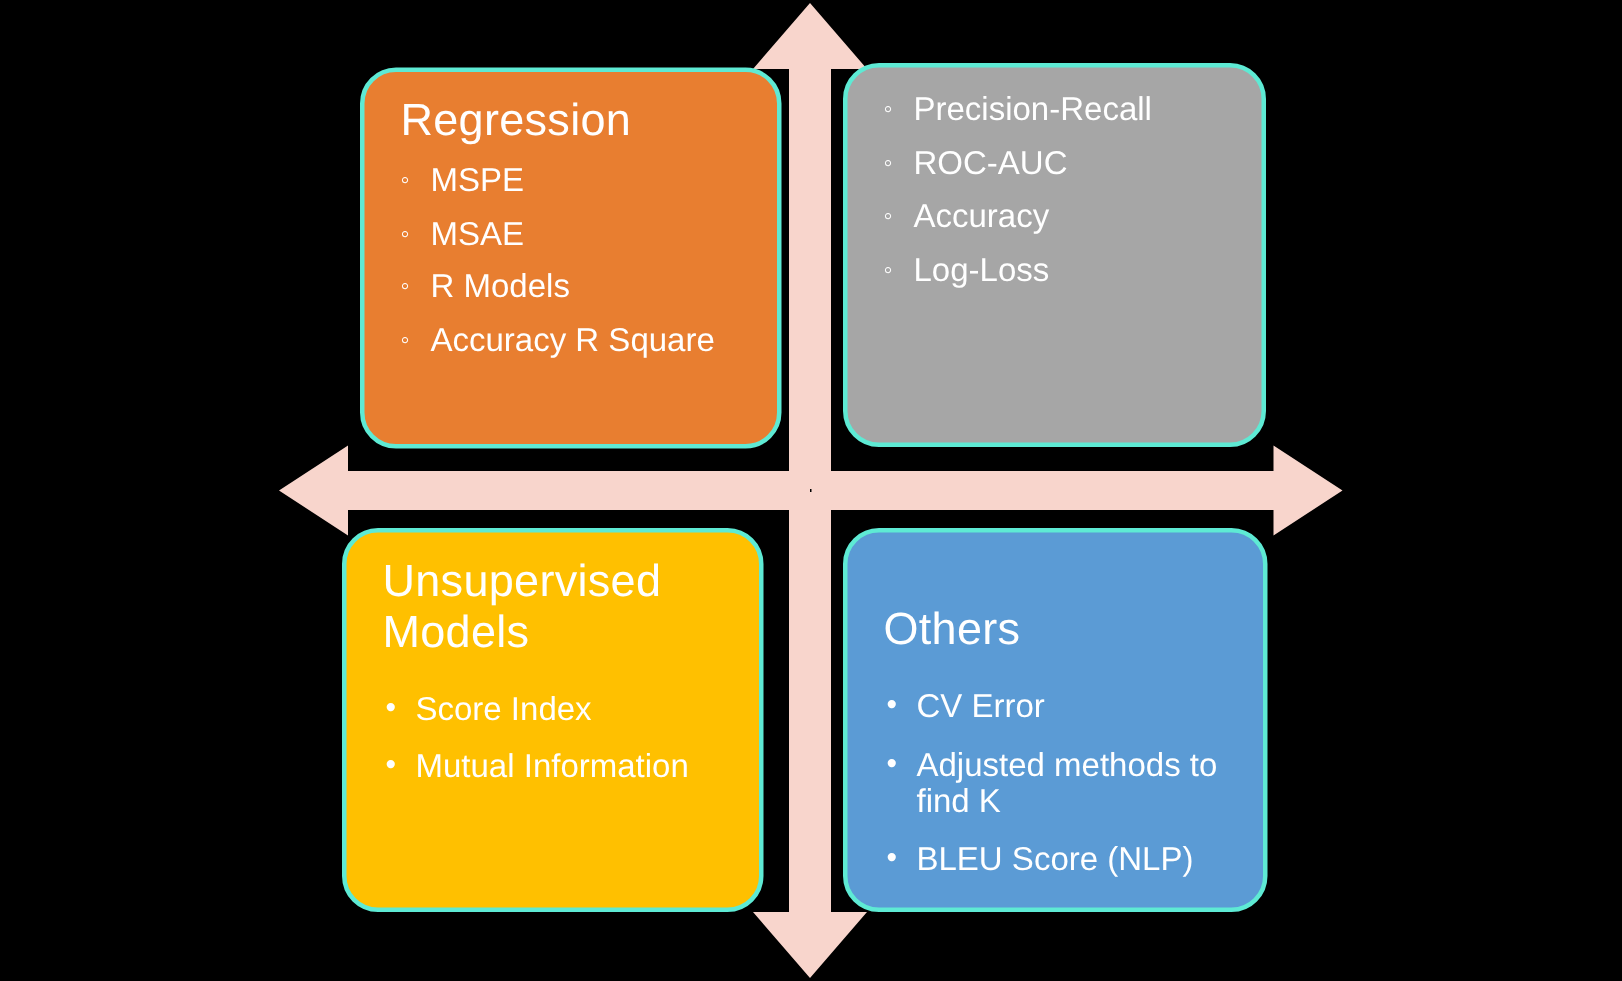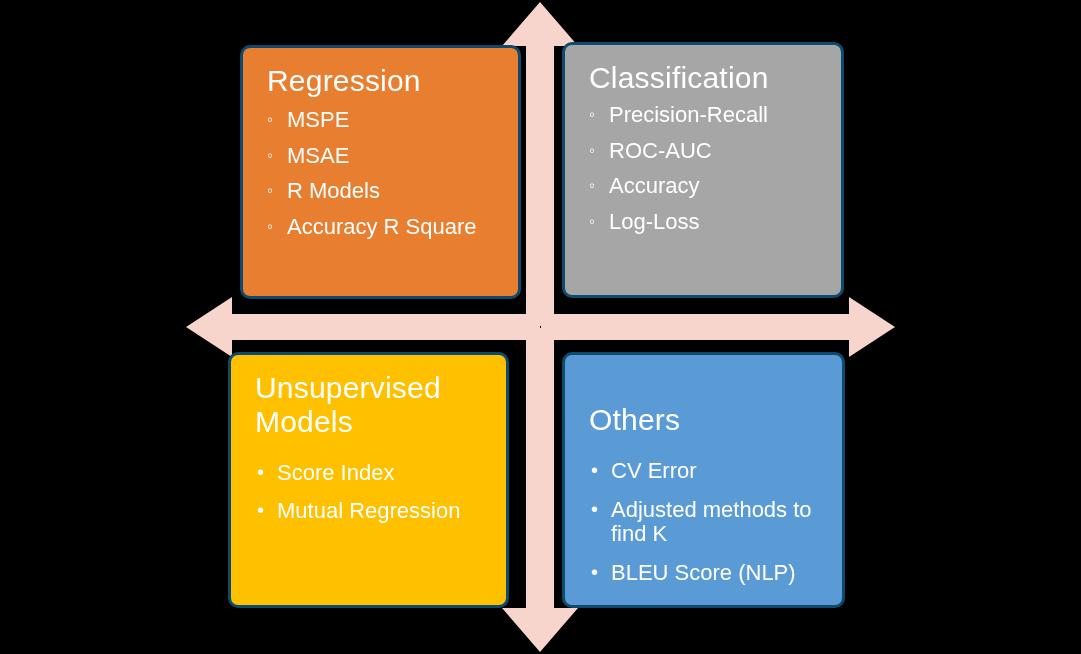--- a/index.html
+++ b/index.html
@@ -27,22 +27,22 @@
     top: 0;
     width: 1081px;
     height: 654px;
     pointer-events: none;
   }
 
   
   .quadrant {
     position: absolute;
     box-sizing: border-box;
-    border-radius: 10px;
-    border: 3px solid #0c4a6e;
+    border-radius: 24px;
+    border: 3px solid #5eead4;
     padding: 16px 28px 10px 22px;
     color: #ffffff;
     overflow: hidden;
   }
 
   .q-title {
     font-size: 30px;
     line-height: 1.13;
     font-weight: 400;
     margin: 0 0 6px 0;
@@ -135,21 +135,20 @@
         <span class="txt">R Models</span>
       </li>
       <li class="q-item">
         <span class="bullet hollow">◦</span>
         <span class="txt">Accuracy R Square</span>
       </li>
     </ul>
   </div>
 
   <div class="quadrant" id="q-classification" style="background: rgb(166, 166, 166);">
-    <div class="q-title">Classification</div>
     <ul class="q-list">
       <li class="q-item">
         <span class="bullet hollow">◦</span>
         <span class="txt">Precision-Recall</span>
       </li>
       <li class="q-item">
         <span class="bullet hollow">◦</span>
         <span class="txt">ROC-AUC</span>
       </li>
       <li class="q-item">
@@ -165,21 +164,21 @@
 
   <div class="quadrant" id="q-unsupervised" style="background: rgb(255, 192, 0);">
     <div class="q-title">Unsupervised Models</div>
     <ul class="q-list">
       <li class="q-item">
         <span class="bullet">•</span>
         <span class="txt">Score Index</span>
       </li>
       <li class="q-item">
         <span class="bullet">•</span>
-        <span class="txt">Mutual Regression</span>
+        <span class="txt">Mutual Information</span>
       </li>
     </ul>
   </div>
 
   <div class="quadrant" id="q-others" style="background: rgb(91, 155, 213);">
     <div class="q-title">Others</div>
     <ul class="q-list">
       <li class="q-item">
         <span class="bullet">•</span>
         <span class="txt">CV Error</span>

